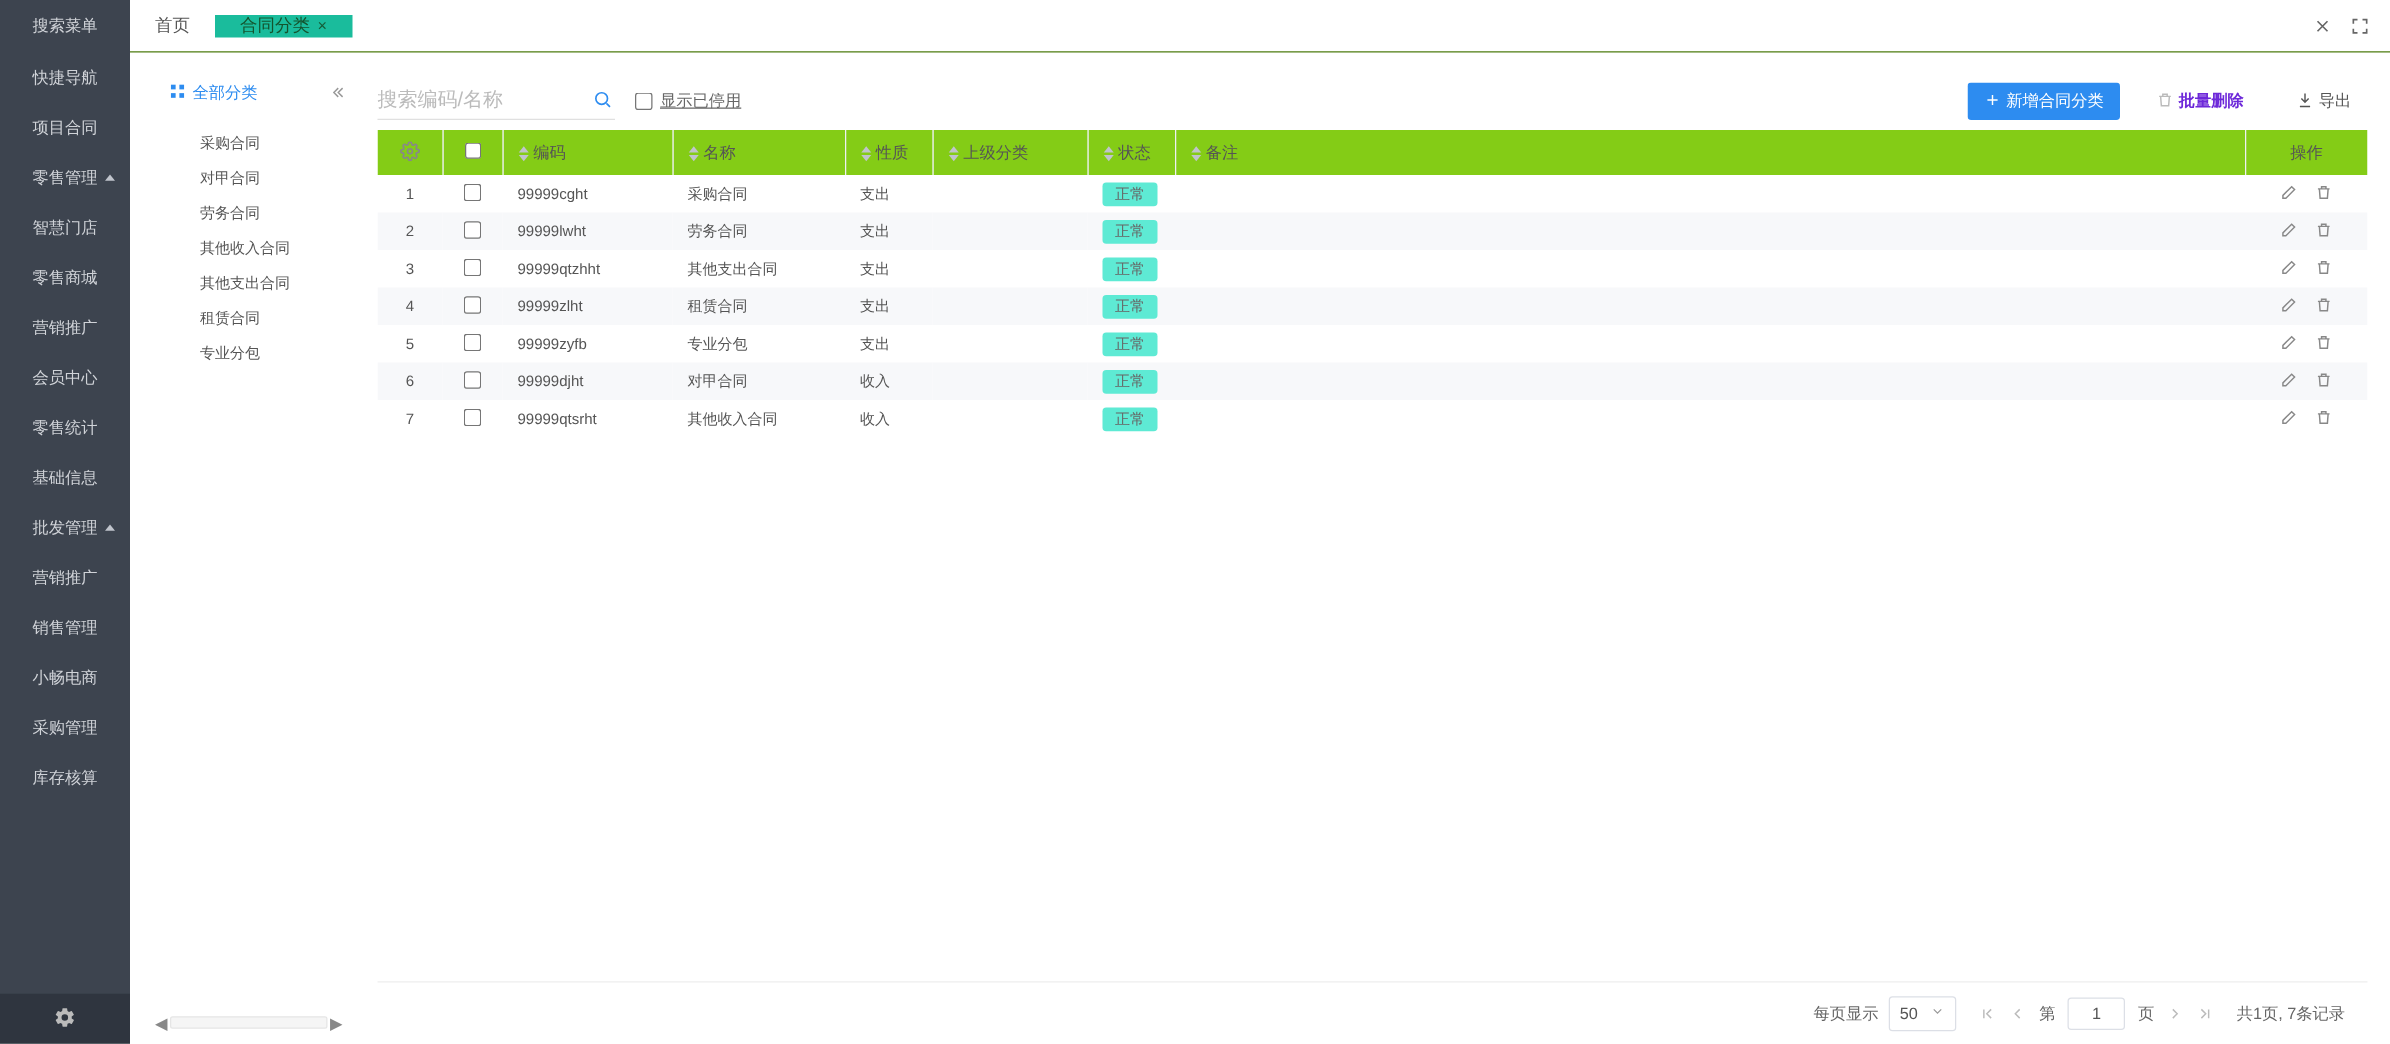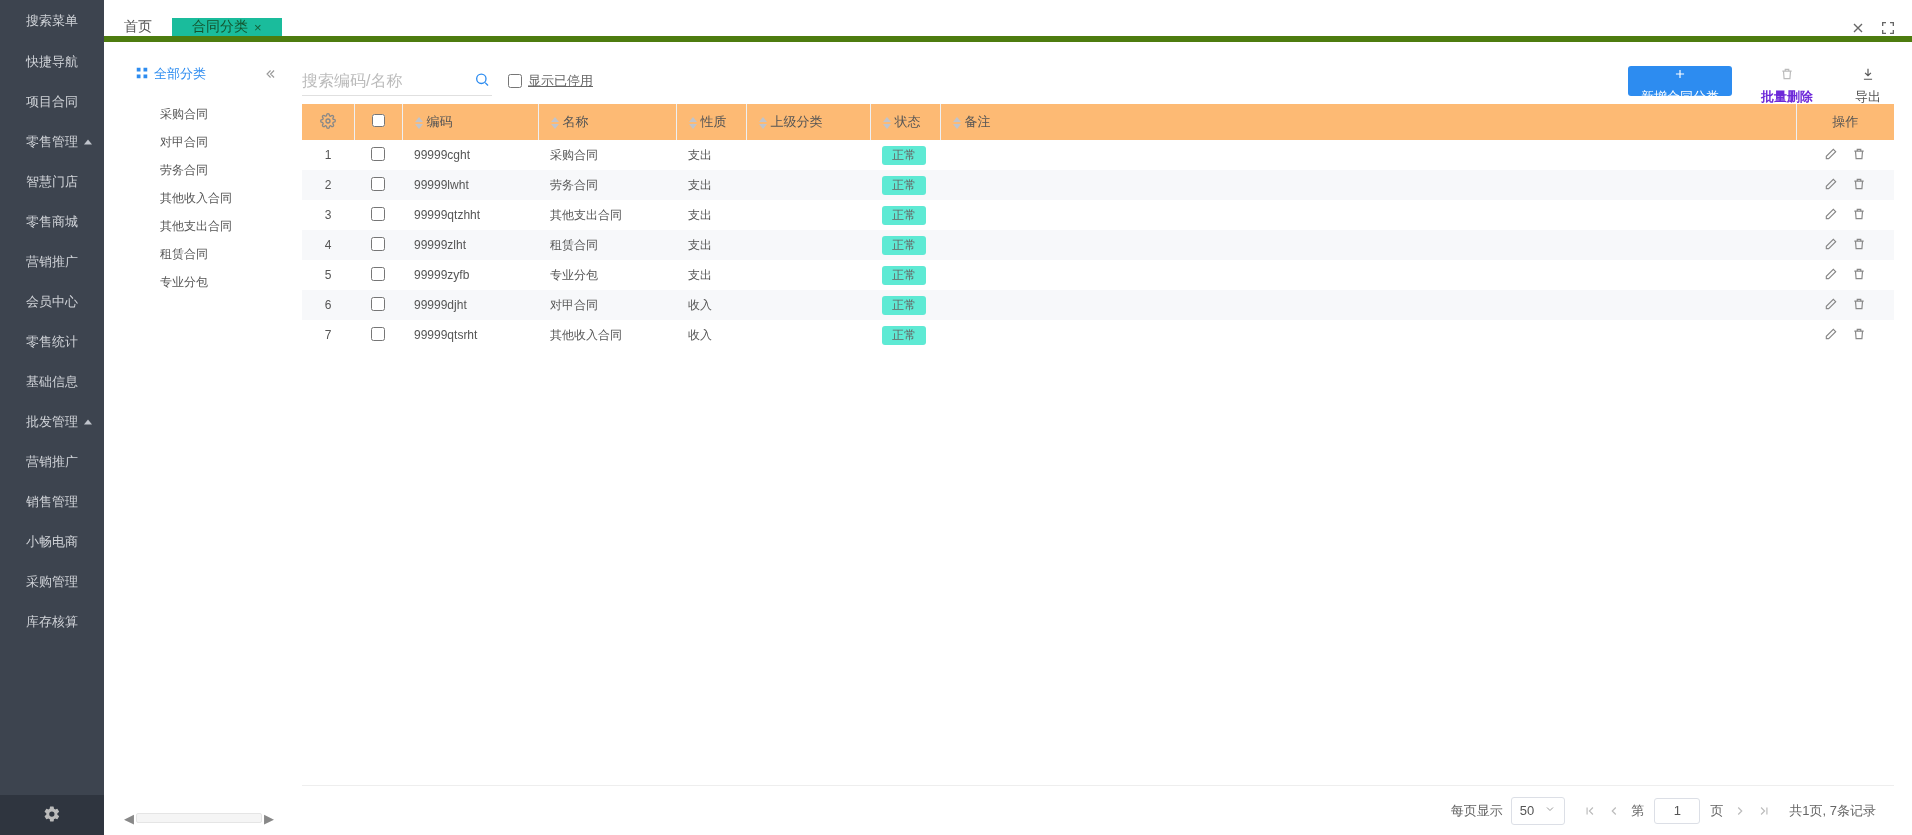--- a/index.html
+++ b/index.html
@@ -55,22 +55,22 @@
   }
   .sb-foot svg { width: 18px; height: 18px; }
 
   
   .main { flex: 1; display: flex; flex-direction: column; min-width: 0; }
 
   
   .tabs-bar {
     height: 42px;
     display: flex;
-    align-items: flex-end;
-    border-bottom: 6px solid #4d7c0f;
+    align-items: center;
+    border-bottom: 1px solid #4d7c0f;
     background: #fff;
   }
   .tab {
     padding: 0 20px;
     display: flex;
     align-items: center;
     font-size: 14px;
     color: #555;
     cursor: pointer;
     height: 100%;
@@ -186,33 +186,32 @@
   .btn {
     height: 30px;
     padding: 0 12px;
     border-radius: 3px;
     display:inline-flex;
     align-items:center;
     gap:4px;
     font-size: 13px;
     cursor:pointer;
     border:1px solid transparent;
-    flex-direction:column;
   }
   .btn.primary { background:#2d8cf0; color:#fff; }
   .btn.ghost { color:#999; }
   .btn.ghost.disabled { color:#6d28d9; cursor:not-allowed;font-weight:bold; }
   .btn svg { width:14px;height:14px; }
   .btn.text { color:#555; }
 
   
   .table-wrap { flex:1; overflow:auto; }
   table { width:100%; border-collapse:collapse; table-layout:fixed; }
   thead th {
-    background:#fdba74;
+    background:#84cc16;
     height:36px;
     font-weight:normal;
     color:#555;
     font-size:13px;
     text-align:left;
     padding:0 12px;
     border-right:1px solid #eef0f3;
   }
   thead th:last-child { border-right:none; text-align:center; }
   .col-gear { width:52px; text-align:center !important; }

